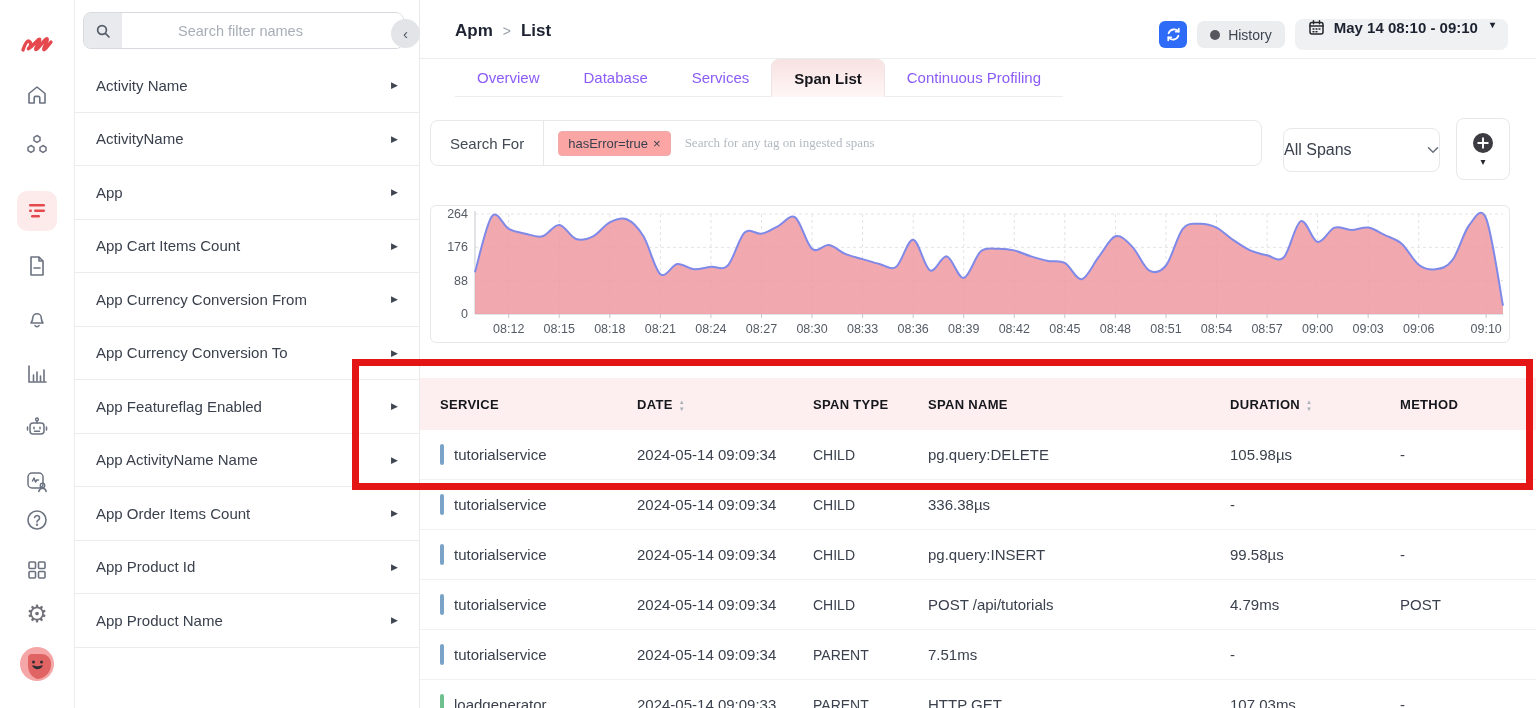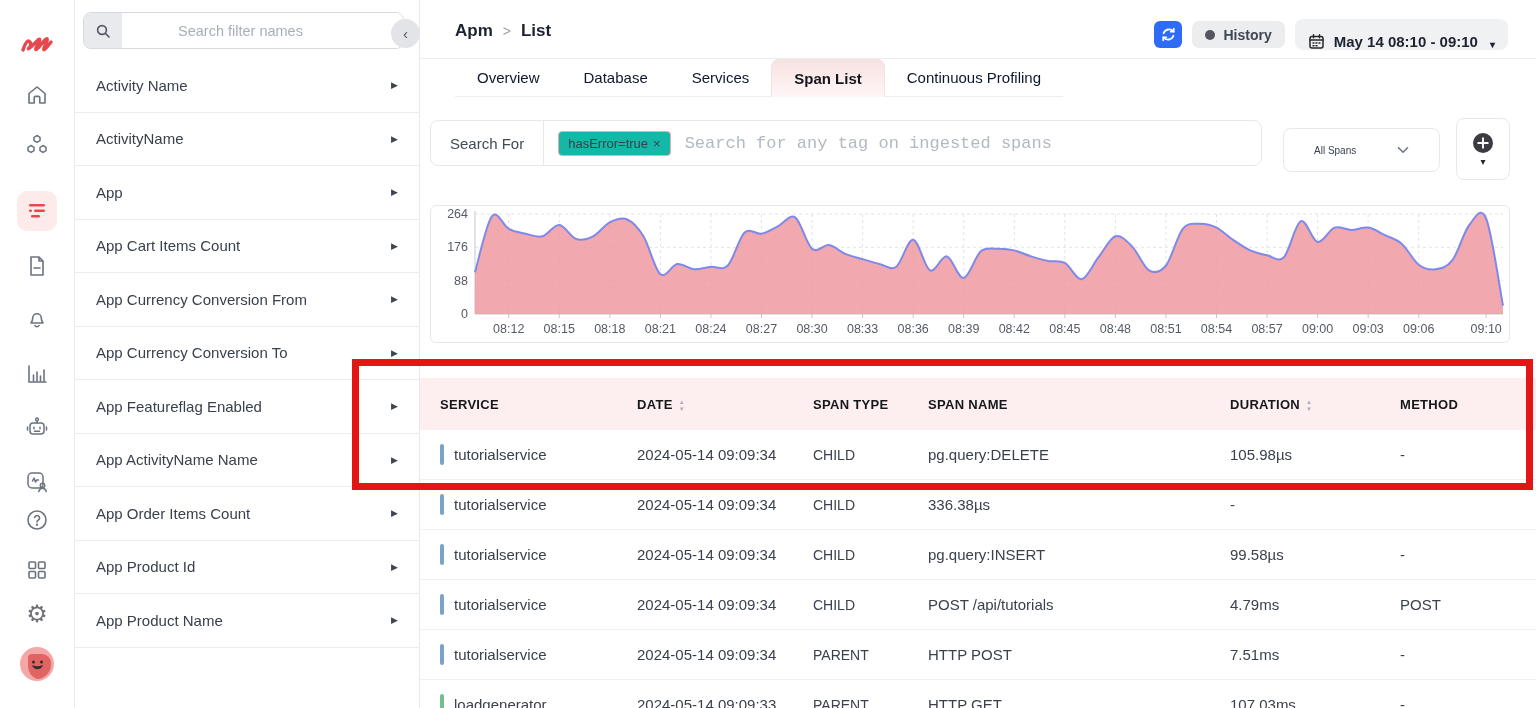--- a/index.html
+++ b/index.html
@@ -26,39 +26,39 @@
   .filter-item { height:53.5px; display:flex; align-items:center; justify-content:space-between; padding:0 21px; border-bottom:1px solid #ececef; cursor:pointer; background:#fff; }
   .fi-label { font-size:15px; color:#3a414d; }
   .fi-caret { font-size:9px; color:#3f4652; }
 
   
   #main { position:absolute; left:420px; top:0; width:1116px; height:708px; }
   #breadcrumb { position:absolute; left:35px; top:21px; display:flex; align-items:center; gap:10px; font-size:17px; font-weight:700; color:#1c2230; }
   .bc-sep { color:#9aa0aa; font-weight:400; font-size:14px; }
   #header-actions { position:absolute; right:28px; top:19px; display:flex; align-items:center; gap:10px; }
   #refresh-btn { width:28px; height:27px; border:none; border-radius:6px; background:#2e6bf6; display:flex; align-items:center; justify-content:center; cursor:pointer; }
-  #history-btn { height:27px; border:none; border-radius:7px; background:#ebedef; display:flex; align-items:center; gap:8px; padding:0 13px; font-size:14px; color:#3f4652; font-family:inherit; cursor:pointer;font-weight:bold; }
+  #history-btn { height:27px; border:none; border-radius:7px; background:#ebedef; display:flex; align-items:center; gap:8px; padding:0 13px; font-size:14px; color:#3f4652; font-family:inherit; cursor:pointer; }
   .hist-dot { width:10px; height:10px; border-radius:50%; background:#56565e; }
-  #date-btn { height:31px; border:none; border-radius:8px; background:#f0f1f3; display:flex; align-items:flex-end; gap:9px; padding:0 13px; font-size:15px; font-weight:700; color:#1c2230; font-family:inherit; cursor:pointer; }
+  #date-btn { height:31px; border:none; border-radius:8px; background:#f0f1f3; display:flex; align-items:flex-start; gap:9px; padding:0 13px; font-size:15px; font-weight:700; color:#1c2230; font-family:inherit; cursor:pointer; }
   .date-caret { font-size:10px; color:#1c2230; margin-left:3px; }
   #main-divider { position:absolute; left:0; right:0; top:58px; height:1px; background:#ededf0; }
 
   #tabs { position:absolute; left:35px; top:59px; display:flex; height:38px; }
-  .tab { padding:0 22px; display:flex; align-items:center; font-size:15px; color:#0f172a; cursor:pointer; border-bottom:1px solid #ededf0; background:#fff; }
+  .tab { padding:0 22px; display:flex; align-items:center; font-size:15px; color:#8b5cf6; cursor:pointer; border-bottom:1px solid #ededf0; background:#fff; }
   .tab.active { color:#15171c; font-weight:700; background:linear-gradient(#f8e2e2,#fff6f6); border:1px solid #f0e4e4; border-bottom:none; border-radius:8px 8px 0 0; }
 
   #search-bar { position:absolute; left:10px; top:120px; width:832px; height:46px; border:1px solid #e8e8eb; border-radius:8px; background:#fff; display:flex; align-items:center; }
   .sb-label { padding:0 19px; font-size:15px; color:#434a54; }
   .sb-div { width:1px; align-self:stretch; background:#e8e8eb; }
-  .sb-tag { margin-left:14px; background:#14b8a6; border:1px solid #efabab; border-radius:4px; padding:4px 9px; font-size:13px; color:#3a414d; display:flex; align-items:center; gap:5px; cursor:default; }
+  .sb-tag { margin-left:14px; background:#fca5a5; border:1px solid #efabab; border-radius:4px; padding:4px 9px; font-size:13px; color:#3a414d; display:flex; align-items:center; gap:5px; cursor:default; }
   .sb-tag-x { cursor:pointer; font-size:13px; color:#3a414d; }
-  .sb-input { flex:1; border:none; outline:none; margin-left:14px; font-size:17px; color:#3f4652; font-family:Liberation Mono, monospace; }
+  .sb-input { flex:1; border:none; outline:none; margin-left:14px; font-size:13px; color:#3f4652; font-family:Liberation Serif, serif; }
   .sb-input::placeholder { color:#b3b9c1; }
 
-  #span-select { position:absolute; left:863px; top:128px; width:157px; height:44px; border:1px solid #e8e8eb; border-radius:8px; background:#fff; display:flex; align-items:center; justify-content:space-between; padding:0 30px; font-size:10px; color:#3a414d; cursor:pointer; }
+  #span-select { position:absolute; left:863px; top:128px; width:157px; height:44px; border:1px solid #e8e8eb; border-radius:8px; background:#fff; display:flex; align-items:center; justify-content:space-between; padding:0 0; font-size:16px; color:#3a414d; cursor:pointer; }
   #add-btn { position:absolute; left:1036px; top:118px; width:54px; height:62px; border:1px solid #e8e8eb; border-radius:8px; background:#fff; display:flex; flex-direction:column; align-items:center; justify-content:center; gap:2px; cursor:pointer; }
   .add-caret { font-size:10px; color:#26272b; }
 
   #chart-card { position:absolute; left:10px; top:205px; width:1080px; height:138px; border:1px solid #e8e8eb; border-radius:6px; background:#fff; }
 
   
   #span-table { position:absolute; left:0; top:378px; width:1116px; }
   .t-grid { display:grid; grid-template-columns:197px 176px 115px 302px 170px 1fr; align-items:center; padding-left:20px; }
   #t-head { height:52px; background:#fdefef; }
   .th { display:flex; align-items:flex-end; gap:6px; font-size:13px; font-weight:700; color:#15171c; letter-spacing:.3px; }
@@ -452,21 +452,20 @@
     <span class="cell-duration">4.79ms</span>
     <span class="cell-method">POST</span>
   </div>
         <div class="t-row t-grid">
     <span class="svc-cell">
             <span class="svc-bar" style="background: rgb(123, 163, 200);"></span>
             <span class="svc-name">tutorialservice</span>
           </span>
     <span class="cell-date">2024-05-14 09:09:34</span>
     <span class="cell-type">PARENT</span>
-    <span class="cell-name">HTTP POST</span>
     <span class="cell-duration">7.51ms</span>
     <span class="cell-method">-</span>
   </div>
         <div class="t-row t-grid">
     <span class="svc-cell">
             <span class="svc-bar" style="background: rgb(111, 191, 143);"></span>
             <span class="svc-name">loadgenerator</span>
           </span>
     <span class="cell-date">2024-05-14 09:09:33</span>
     <span class="cell-type">PARENT</span>

